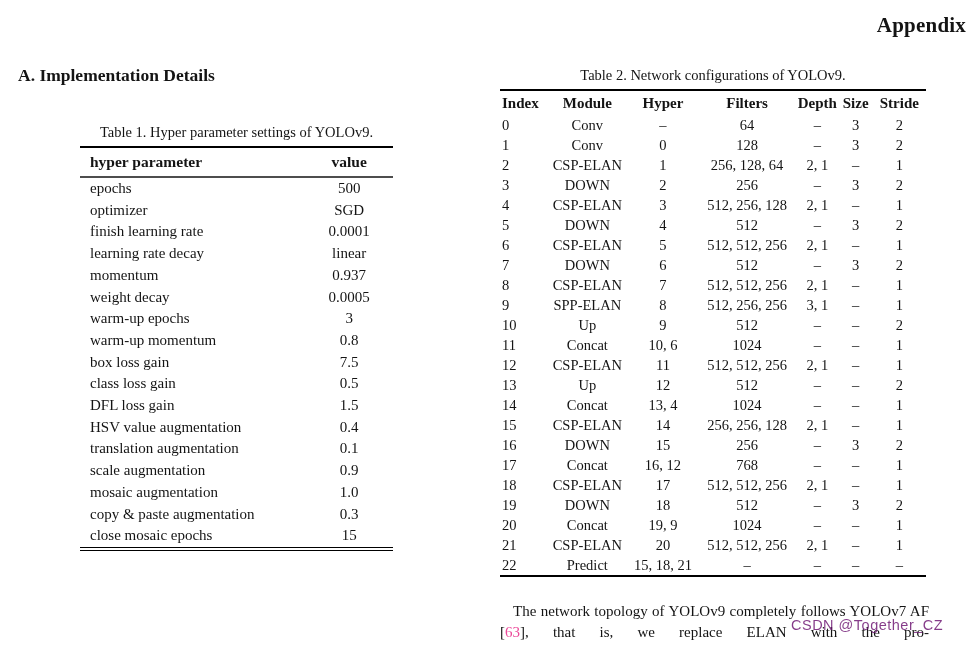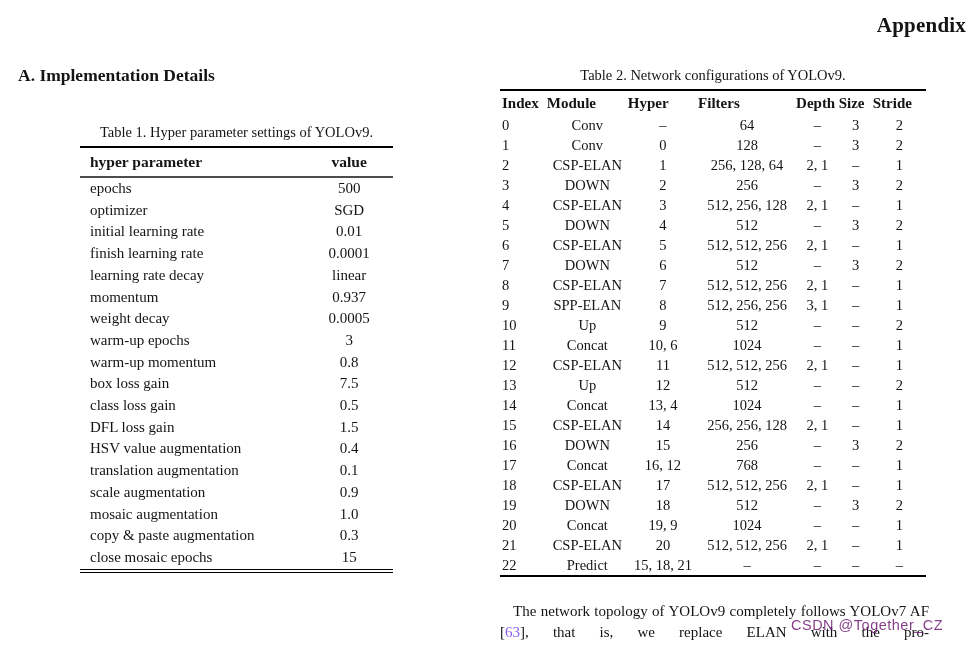--- a/index.html
+++ b/index.html
@@ -58,21 +58,21 @@
   }
   #table2 col.c-index  { width: 11%; }
   #table2 col.c-module { width: 19%; }
   #table2 col.c-route  { width: 16.5%; }
   #table2 col.c-filters{ width: 23%; }
   #table2 col.c-depth  { width: 10%; }
   #table2 col.c-size   { width: 8%; }
   #table2 col.c-stride { width: 12.5%; }
   #table2 th {
     font-size: 15px; font-weight: bold;
-    height: 25px; vertical-align: middle; text-align: left;
+    height: 25px; vertical-align: middle; text-align: center;
     white-space: nowrap;
   }
   #table2 td {
     font-size: 14.5px; height: 20px; line-height: 20px;
     text-align: center; white-space: nowrap; overflow: hidden;
   }
   #table2 th:first-child, #table2 td:first-child { text-align: left; padding-left: 2px; }
 
   
   #paragraph {
@@ -114,24 +114,20 @@
         </tr>
       </thead>
       <tbody id="t1body">
           <tr>
             <td>epochs</td>
             <td>500</td>
           </tr>
           <tr>
             <td>optimizer</td>
             <td>SGD</td>
-          </tr>
-          <tr>
-            <td>initial learning rate</td>
-            <td>0.01</td>
           </tr>
           <tr>
             <td>finish learning rate</td>
             <td>0.0001</td>
           </tr>
           <tr>
             <td>learning rate decay</td>
             <td>linear</td>
           </tr>
           <tr>
@@ -418,17 +414,17 @@
             <td>15, 18, 21</td>
             <td>–</td>
             <td>–</td>
             <td>–</td>
             <td>–</td>
           </tr>
         </tbody>
     </table>
   </div>
 
-  <div id="paragraph"><span>The network topology of YOLOv9 completely follows YOLOv7 AF [</span><span id="citation" style="color: #8b5cf6;">63</span><span>], that is, we replace ELAN with the pro-</span></div>
+  <div id="paragraph"><span>The network topology of YOLOv9 completely follows YOLOv7 AF [</span><span id="citation" style="color: #ec4899;">63</span><span>], that is, we replace ELAN with the pro-</span></div>
 
   <div id="watermark" style="color: #701a75;">CSDN @Together_CZ</div>
 
 </div>
 
 </body></html>

